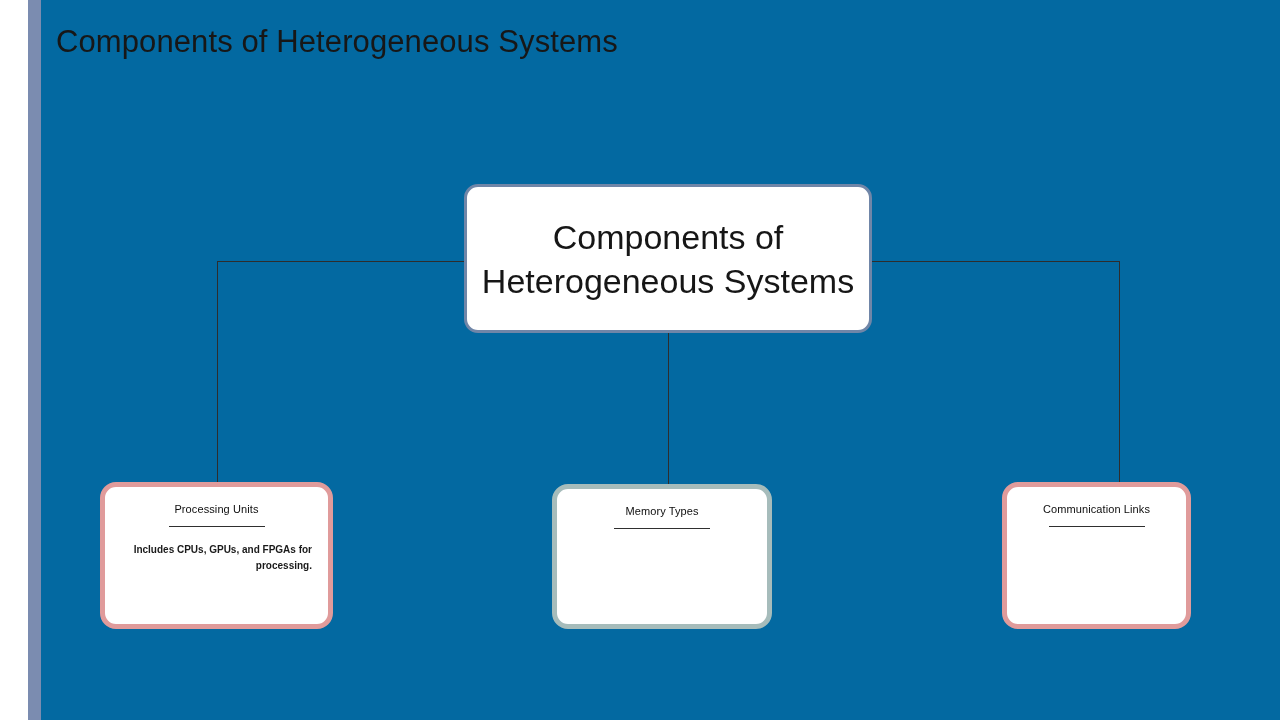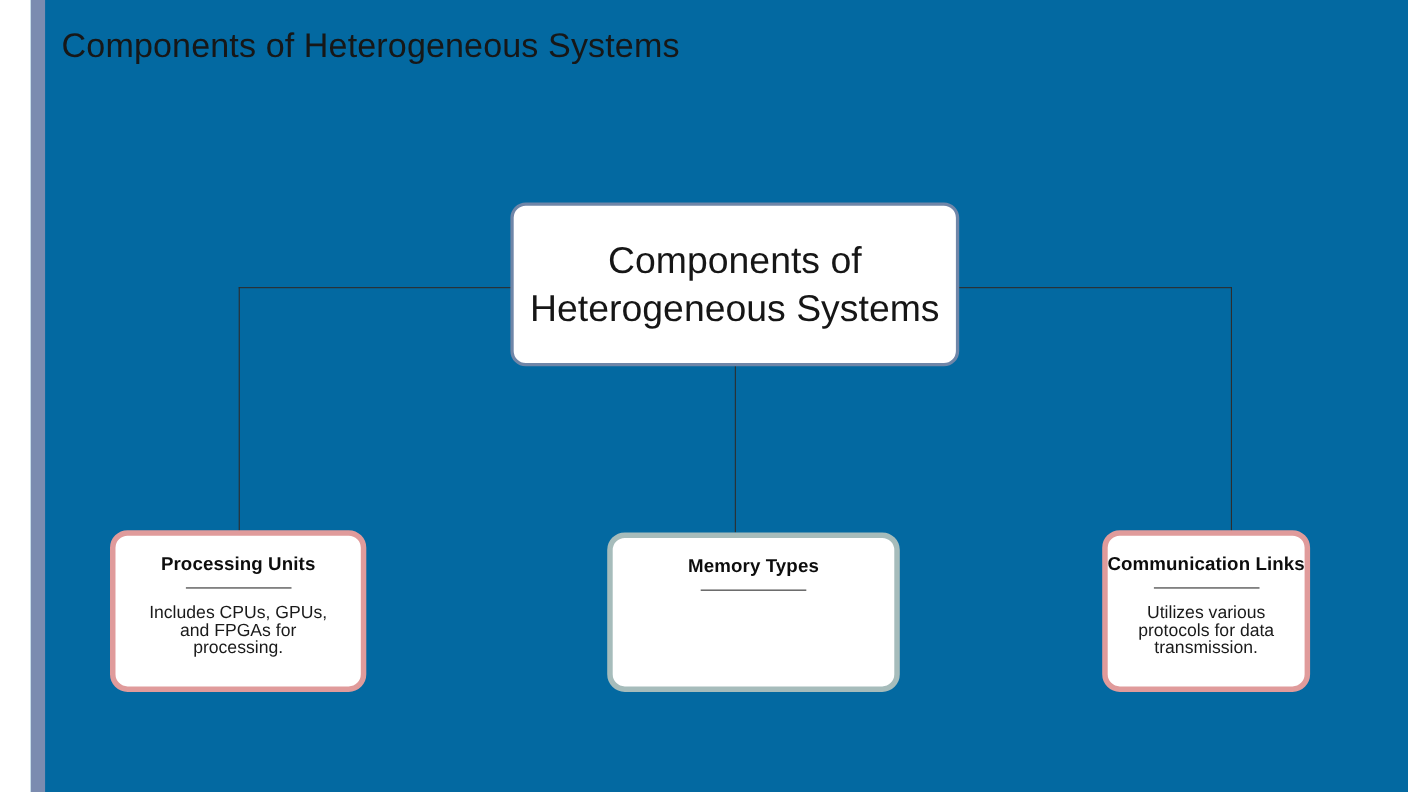--- a/index.html
+++ b/index.html
@@ -94,48 +94,49 @@
     border-width: 5px;
     border-style: solid;
     border-radius: 16px;
     background: #ffffff;
     display: flex;
     flex-direction: column;
     align-items: center;
     padding-top: 16px;
   }
   .card-title {
-    font-size: 17px;
-    font-weight: bold;
+    font-size: 11px;
+    font-weight: normal;
     color: #0d0d0d;
     text-align: center;
     letter-spacing: 0.1px;
     white-space: nowrap;
   }
   .card-divider {
     width: 96px;
     height: 1px;
     background: #2f2f2f;
     margin-top: 11px;
   }
   .card-desc {
     margin-top: 15px;
-    font-size: 16px;
+    font-size: 10px;
     line-height: 16px;
     color: #1a1a1a;
-    text-align: center;
+    text-align: right;
     padding: 0 16px;
+    font-weight: bold;
   }
 
   #card-processing-units {
     left: 72px;  top: 482px;  width: 233px; height: 147px;
     border-color: #e09b9b;
   }
   #card-memory-types {
-    left: 524px; top: 484px;  width: 266px; height: 145px;
+    left: 524px; top: 484px;  width: 220px; height: 145px;
     border-color: #a6bcbb;
   }
   #card-communication-links {
     left: 974px; top: 482px;  width: 189px; height: 147px;
     border-color: #e09b9b;
   }
 </style>
 </head>
 <body>
 
@@ -163,16 +164,15 @@
   </div>
 
   <div class="card" id="card-memory-types">
     <div class="card-title">Memory Types</div>
     <div class="card-divider"></div>
   </div>
 
   <div class="card" id="card-communication-links">
     <div class="card-title">Communication Links</div>
     <div class="card-divider"></div>
-    <div class="card-desc">Utilizes various protocols for data transmission.</div>
   </div>
 
 </div>
 
 </body></html>

